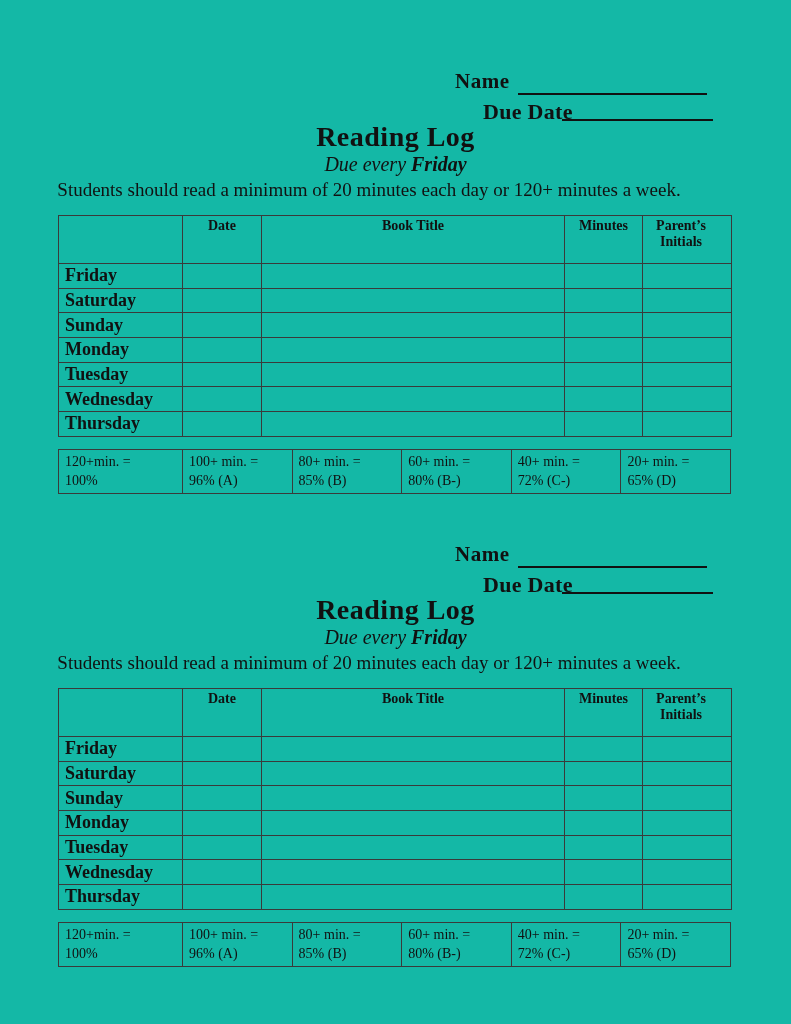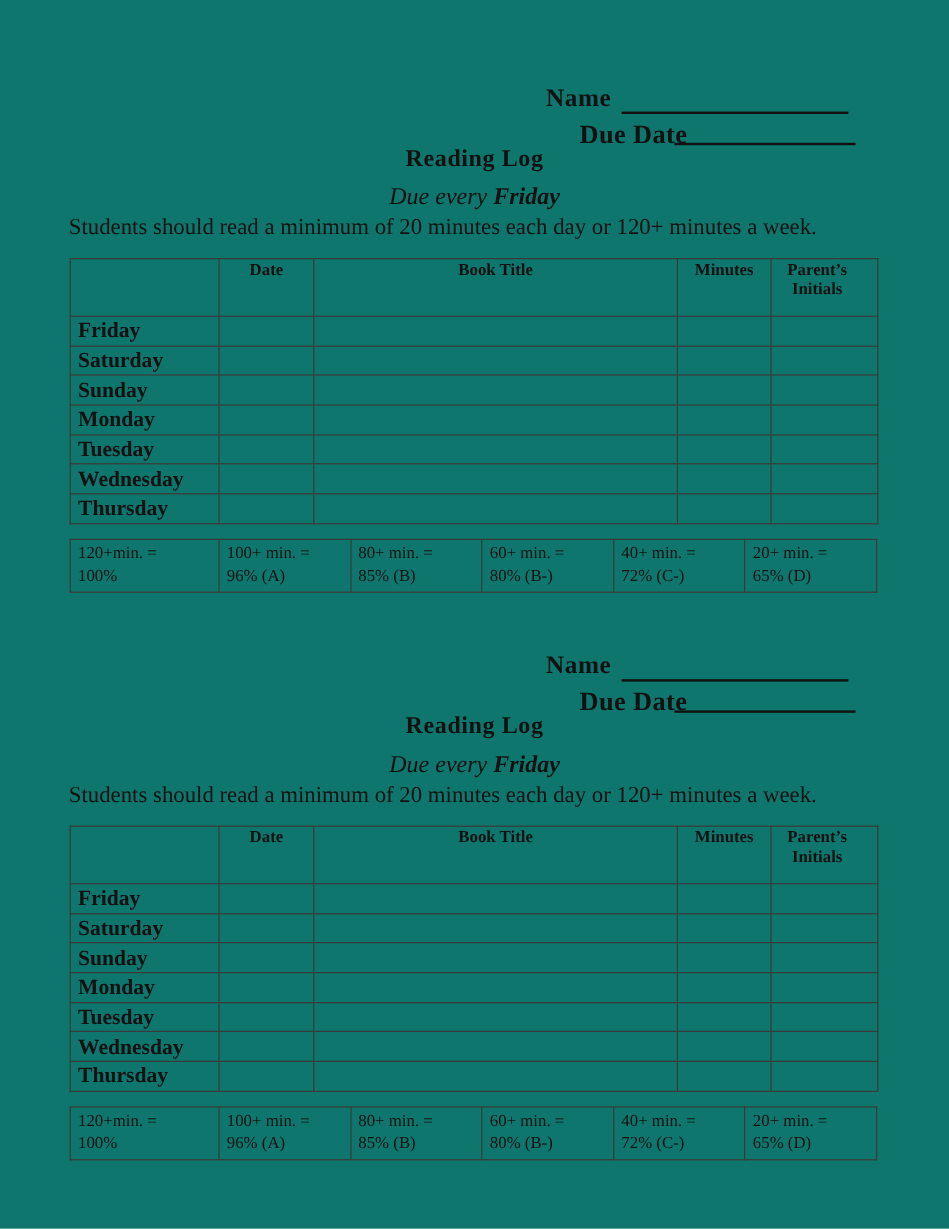--- a/index.html
+++ b/index.html
@@ -1,20 +1,20 @@
 <!DOCTYPE html>
 <html><head>
 <meta charset="utf-8">
 <style>
   html,body { margin:0; padding:0; background:#e8e8e8; }
   .page {
     position:relative;
     width:791px; height:1024px;
     margin:0 auto;
-    background:#0f766e;
+    background:#14b8a6;
     color:#111111;
     font-family:"Liberation Serif", serif;
     overflow:hidden;
   }
   .form { position:absolute; left:0; width:791px; height:473px; }
 
   .name-label {
     position:absolute; left:455px; top:69px;
     font-size:21px; font-weight:bold; letter-spacing:0.5px;
   }
@@ -27,21 +27,21 @@
     position:absolute; left:483px; top:99px;
     font-size:22px; font-weight:bold; letter-spacing:0.3px;
   }
   .duedate-underline {
     position:absolute; left:562px; top:103px;
     width:151px; height:16px;
     border-bottom:2px solid #111111;
   }
   .title {
     position:absolute; left:0; top:121px; width:791px;
-    text-align:center; font-size:20px; font-weight:bold; letter-spacing:0.5px;
+    text-align:center; font-size:28px; font-weight:bold; letter-spacing:0.5px;
   }
   .subtitle {
     position:absolute; left:0; top:153px; width:791px;
     text-align:center; font-size:20px; font-style:italic;
   }
   .subtitle .emph { font-weight:bold; }
   .instruction {
     position:absolute; left:0; top:179px; width:738px;
     text-align:center; font-size:19px;
   }

